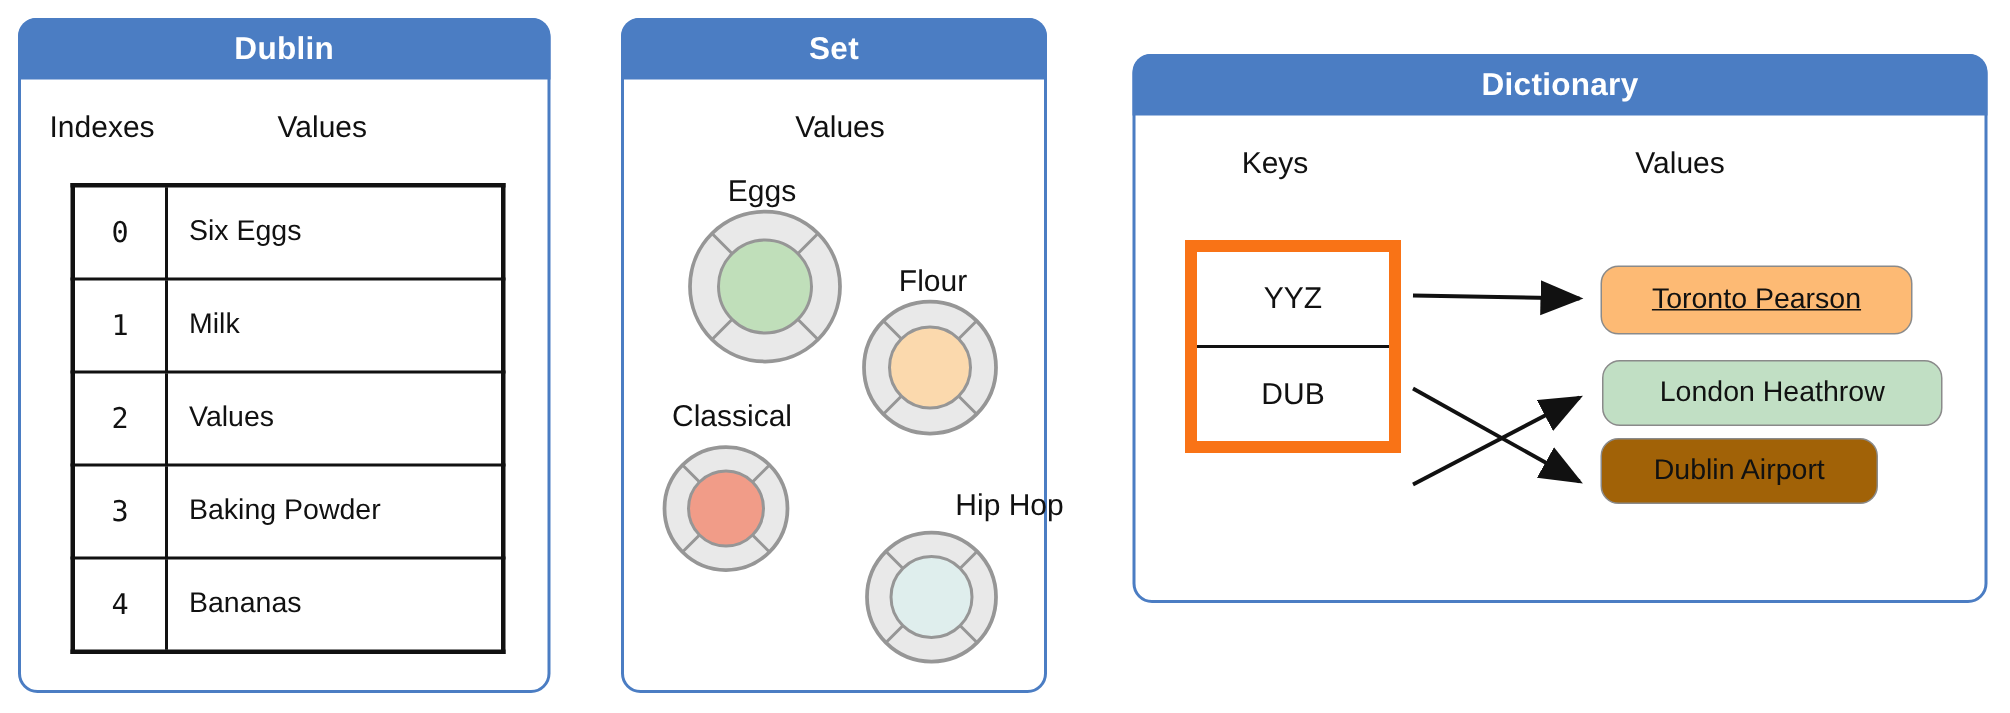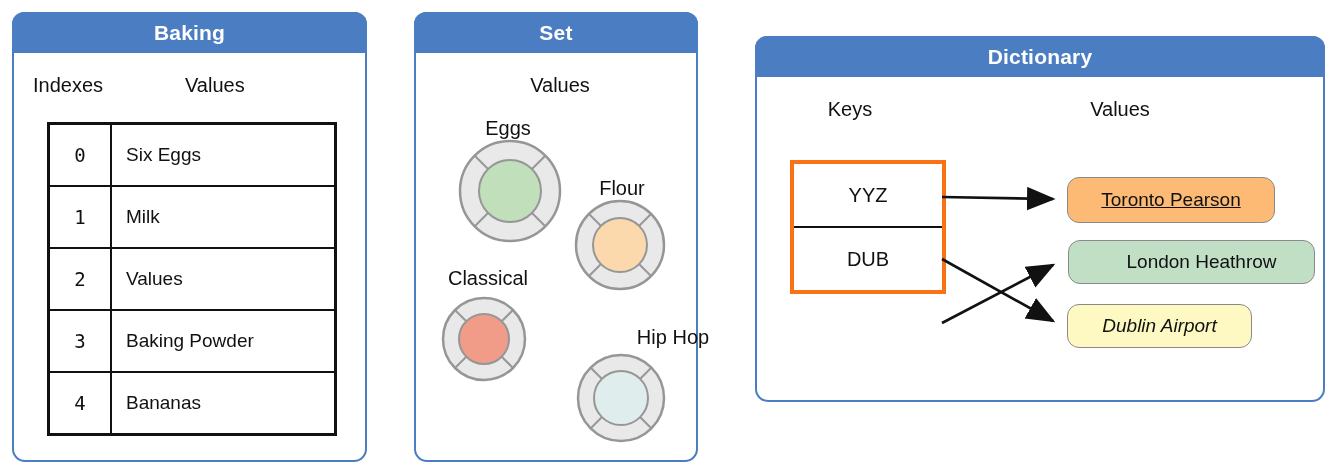--- a/index.html
+++ b/index.html
@@ -40,40 +40,40 @@
   #set-panel { left:414px; top:12px; width:280px; height:446px; }
   .set-label {
     position:absolute; transform:translateX(-50%);
     font-size:20px; white-space:nowrap;
   }
   .record { position:absolute; }
 
   
   #dict-panel { left:755px; top:12px; width:566px; height:362px;margin-top:24px; }
   .keys-table {
-    position:absolute; left:33px; top:122px; width:156px;
-    border-collapse:collapse; table-layout:fixed; border:4px solid #f97316;
+    position:absolute; left:33px; top:122px; width:144px;
+    border-collapse:collapse; table-layout:fixed; border:8px solid #f97316;
   }
   .keys-table td {
     border:2px solid #111; height:60px; text-align:center; font-size:20px;
   }
   .pill {
     position:absolute; border:1.5px solid #8a8a8a; border-radius:12px;
     display:flex; align-items:center; justify-content:center;
     font-size:19px; white-space:nowrap;
   }
   #arrows { position:absolute; left:0; top:0; width:566px; height:362px; pointer-events:none; }
 </style>
 </head>
 <body>
 
 <div class="canvas">
 
   <div class="panel" id="array-panel">
-    <div class="panel-header">Baking</div>
+    <div class="panel-header">Dublin</div>
 
     <span class="col-header" style="left:19px; top:60px;">Indexes</span>
     <span class="col-header" style="left:171px; top:60px;">Values</span>
 
     <table class="array-table">
       <tbody>
         <tr>
           <td class="idx">0</td>
           <td class="val">Six Eggs</td>
         </tr>
@@ -162,22 +162,22 @@
         <tr>
           <td>YYZ</td>
           </tr>
         <tr>
           <td>DUB</td>
           </tr>
       </tbody>
     </table>
 
     <div class="pill" style="left: 310px; top: 139px; width: 206px; height: 44px; background-color: #fdba74; text-decoration: underline;">Toronto Pearson</div>
-    <div class="pill" style="left: 311px; top: 202px; width: 225px; height: 42px; background-color: rgb(193, 223, 196); padding-left: 20px;">London Heathrow</div>
-    <div class="pill" style="left: 310px; top: 266px; width: 183px; height: 42px; background-color: #fef9c3; font-style: italic;">Dublin Airport</div>
+    <div class="pill" style="left: 311px; top: 202px; width: 225px; height: 42px; background-color: rgb(193, 223, 196);">London Heathrow</div>
+    <div class="pill" style="left: 310px; top: 254px; width: 183px; height: 42px; background-color: #a16207;">Dublin Airport</div>
 
     <svg id="arrows">
       <defs>
         <marker id="ah" markerWidth="12" markerHeight="10" refX="10" refY="4.5" orient="auto">
           <path d="M0,0 L11,4.5 L0,9 z" fill="#111"></path>
         </marker>
       </defs>
       <line x1="185" y1="159" x2="296" y2="161" stroke="#111" stroke-width="2.6" marker-end="url(#ah)"></line>
       <line x1="185" y1="221" x2="296" y2="283" stroke="#111" stroke-width="2.6" marker-end="url(#ah)"></line>
       <line x1="185" y1="285" x2="296" y2="227" stroke="#111" stroke-width="2.6" marker-end="url(#ah)"></line>

